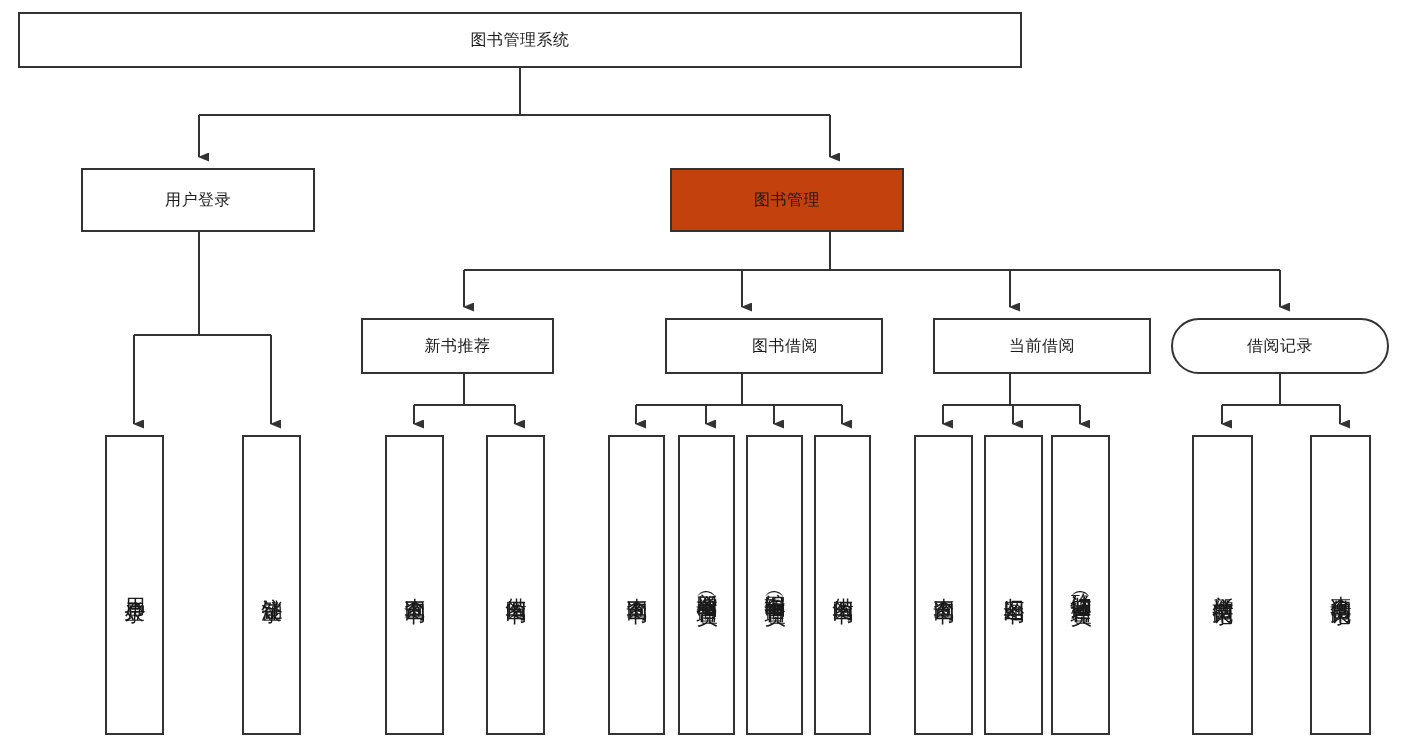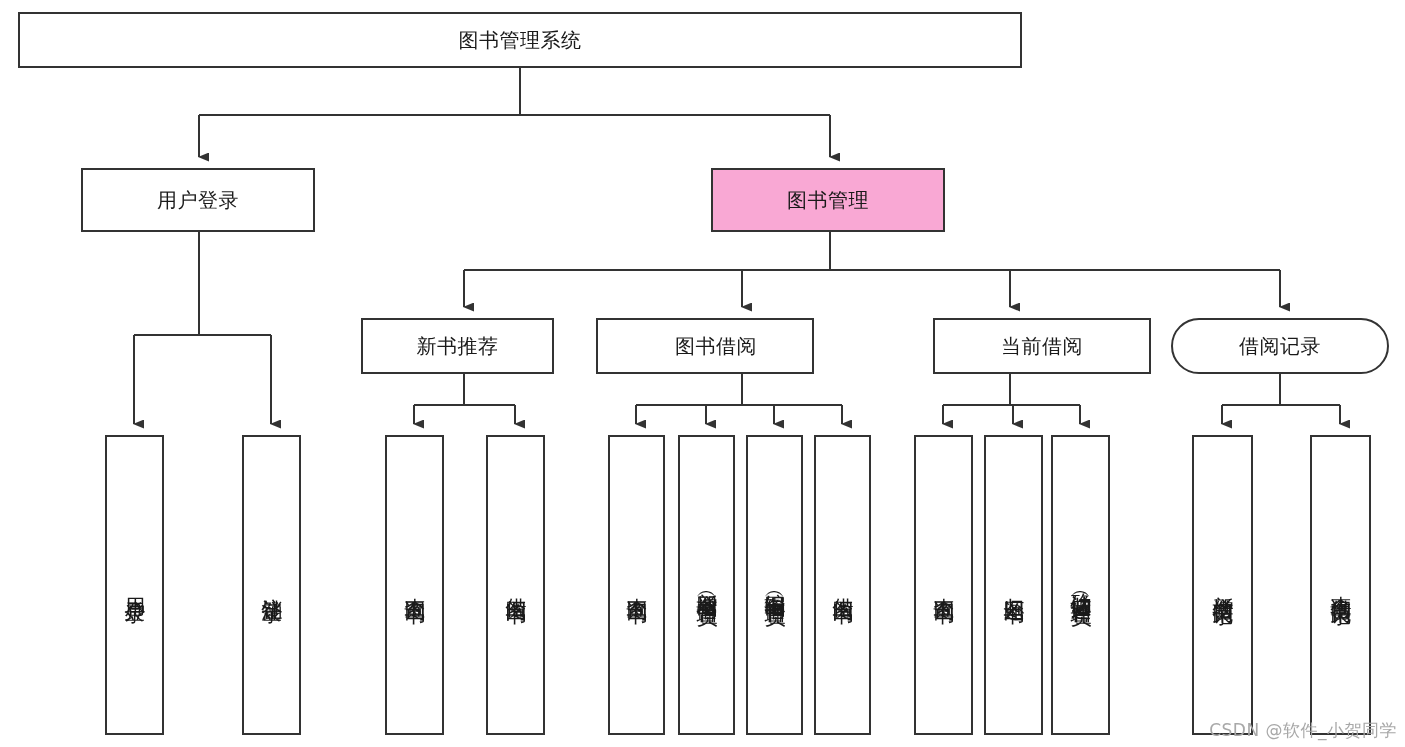--- a/index.html
+++ b/index.html
@@ -29,21 +29,21 @@
     box-sizing: border-box;
     background: #ffffff;
     border: 2px solid #333333;
     display: flex;
     align-items: center;
     justify-content: center;
     z-index: 2;
   }
   .node-label {
     color: #1a1a1a;
-    font-size: 20px;
+    font-size: 16px;
     line-height: 1.12;
     white-space: nowrap;
     letter-spacing: 0.5px;
   }
   .node.vertical .node-label {
     writing-mode: vertical-rl;
     text-orientation: upright;
     font-size: 21px;
     letter-spacing: 2px;
     line-height: 1;
@@ -107,27 +107,27 @@
       </g>
   </svg>
 
   <div id="nodes">
       <div class="node" style="left: 18px; top: 12px; width: 1004px; height: 56px; border-color: rgb(51, 51, 51); background: rgb(255, 255, 255);">
         <span class="node-label" style="color: rgb(26, 26, 26);">图书管理系统</span>
       </div>
       <div class="node" style="left: 81px; top: 168px; width: 234px; height: 64px; border-color: rgb(51, 51, 51); background: rgb(255, 255, 255);">
         <span class="node-label" style="color: rgb(26, 26, 26);">用户登录</span>
       </div>
-      <div class="node" style="left: 711px; top: 168px; width: 234px; height: 64px; border-color: rgb(51, 51, 51); background: #f9a8d4; font-family: Liberation Serif, serif;">
+      <div class="node" style="left: 670px; top: 168px; width: 234px; height: 64px; border-color: rgb(51, 51, 51); background: #c2410c; font-family: Liberation Serif, serif;">
         <span class="node-label" style="color: rgb(26, 26, 26);">图书管理</span>
       </div>
       <div class="node" style="left: 361px; top: 318px; width: 193px; height: 56px; border-color: rgb(51, 51, 51); background: rgb(255, 255, 255);">
         <span class="node-label" style="color: rgb(26, 26, 26);">新书推荐</span>
       </div>
-      <div class="node" style="left: 596px; top: 318px; width: 218px; height: 56px; border-color: rgb(51, 51, 51); background: rgb(255, 255, 255); padding-left: 22px;">
+      <div class="node" style="left: 665px; top: 318px; width: 218px; height: 56px; border-color: rgb(51, 51, 51); background: rgb(255, 255, 255); padding-left: 22px;">
         <span class="node-label" style="color: rgb(26, 26, 26);">图书借阅</span>
       </div>
       <div class="node" style="left: 901px; top: 318px; width: 218px; height: 56px; border-color: rgb(51, 51, 51); background: rgb(255, 255, 255); margin-left: 32px;">
         <span class="node-label" style="color: rgb(26, 26, 26);">当前借阅</span>
       </div>
       <div class="node" style="left: 1171px; top: 318px; width: 218px; height: 56px; border-color: rgb(51, 51, 51); background: rgb(255, 255, 255); border-radius: 28px;">
         <span class="node-label" style="color: rgb(26, 26, 26);">借阅记录</span>
       </div>
       <div class="node vertical" style="left: 105px; top: 435px; width: 59px; height: 300px; border-color: rgb(51, 51, 51); background: rgb(255, 255, 255);">
         <span class="node-label" style="color: rgb(26, 26, 26);">用户登录</span>
@@ -163,14 +163,13 @@
         <span class="node-label" style="color: rgb(26, 26, 26);">确认归还（管理员）</span>
       </div>
       <div class="node vertical" style="left: 1192px; top: 435px; width: 61px; height: 300px; border-color: rgb(51, 51, 51); background: rgb(255, 255, 255);">
         <span class="node-label" style="color: rgb(26, 26, 26);">新增借阅记录</span>
       </div>
       <div class="node vertical" style="left: 1310px; top: 435px; width: 61px; height: 300px; border-color: rgb(51, 51, 51); background: rgb(255, 255, 255);">
         <span class="node-label" style="color: rgb(26, 26, 26);">查询借阅记录</span>
       </div>
     </div>
 
-  <div id="watermark">CSDN @软件_小贺同学</div>
 </div>
 
 </body></html>

